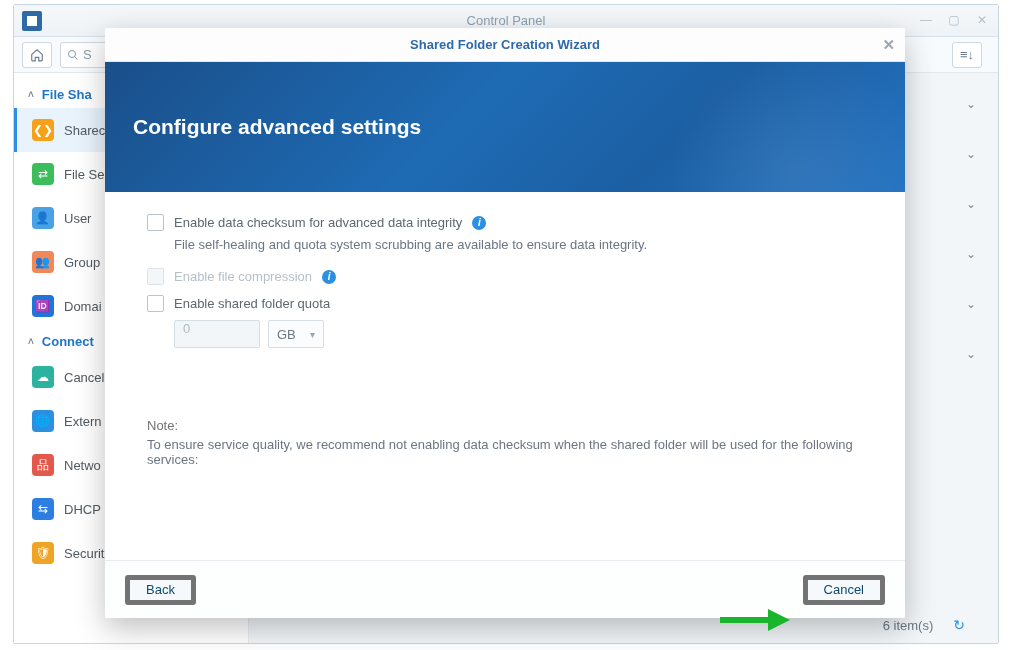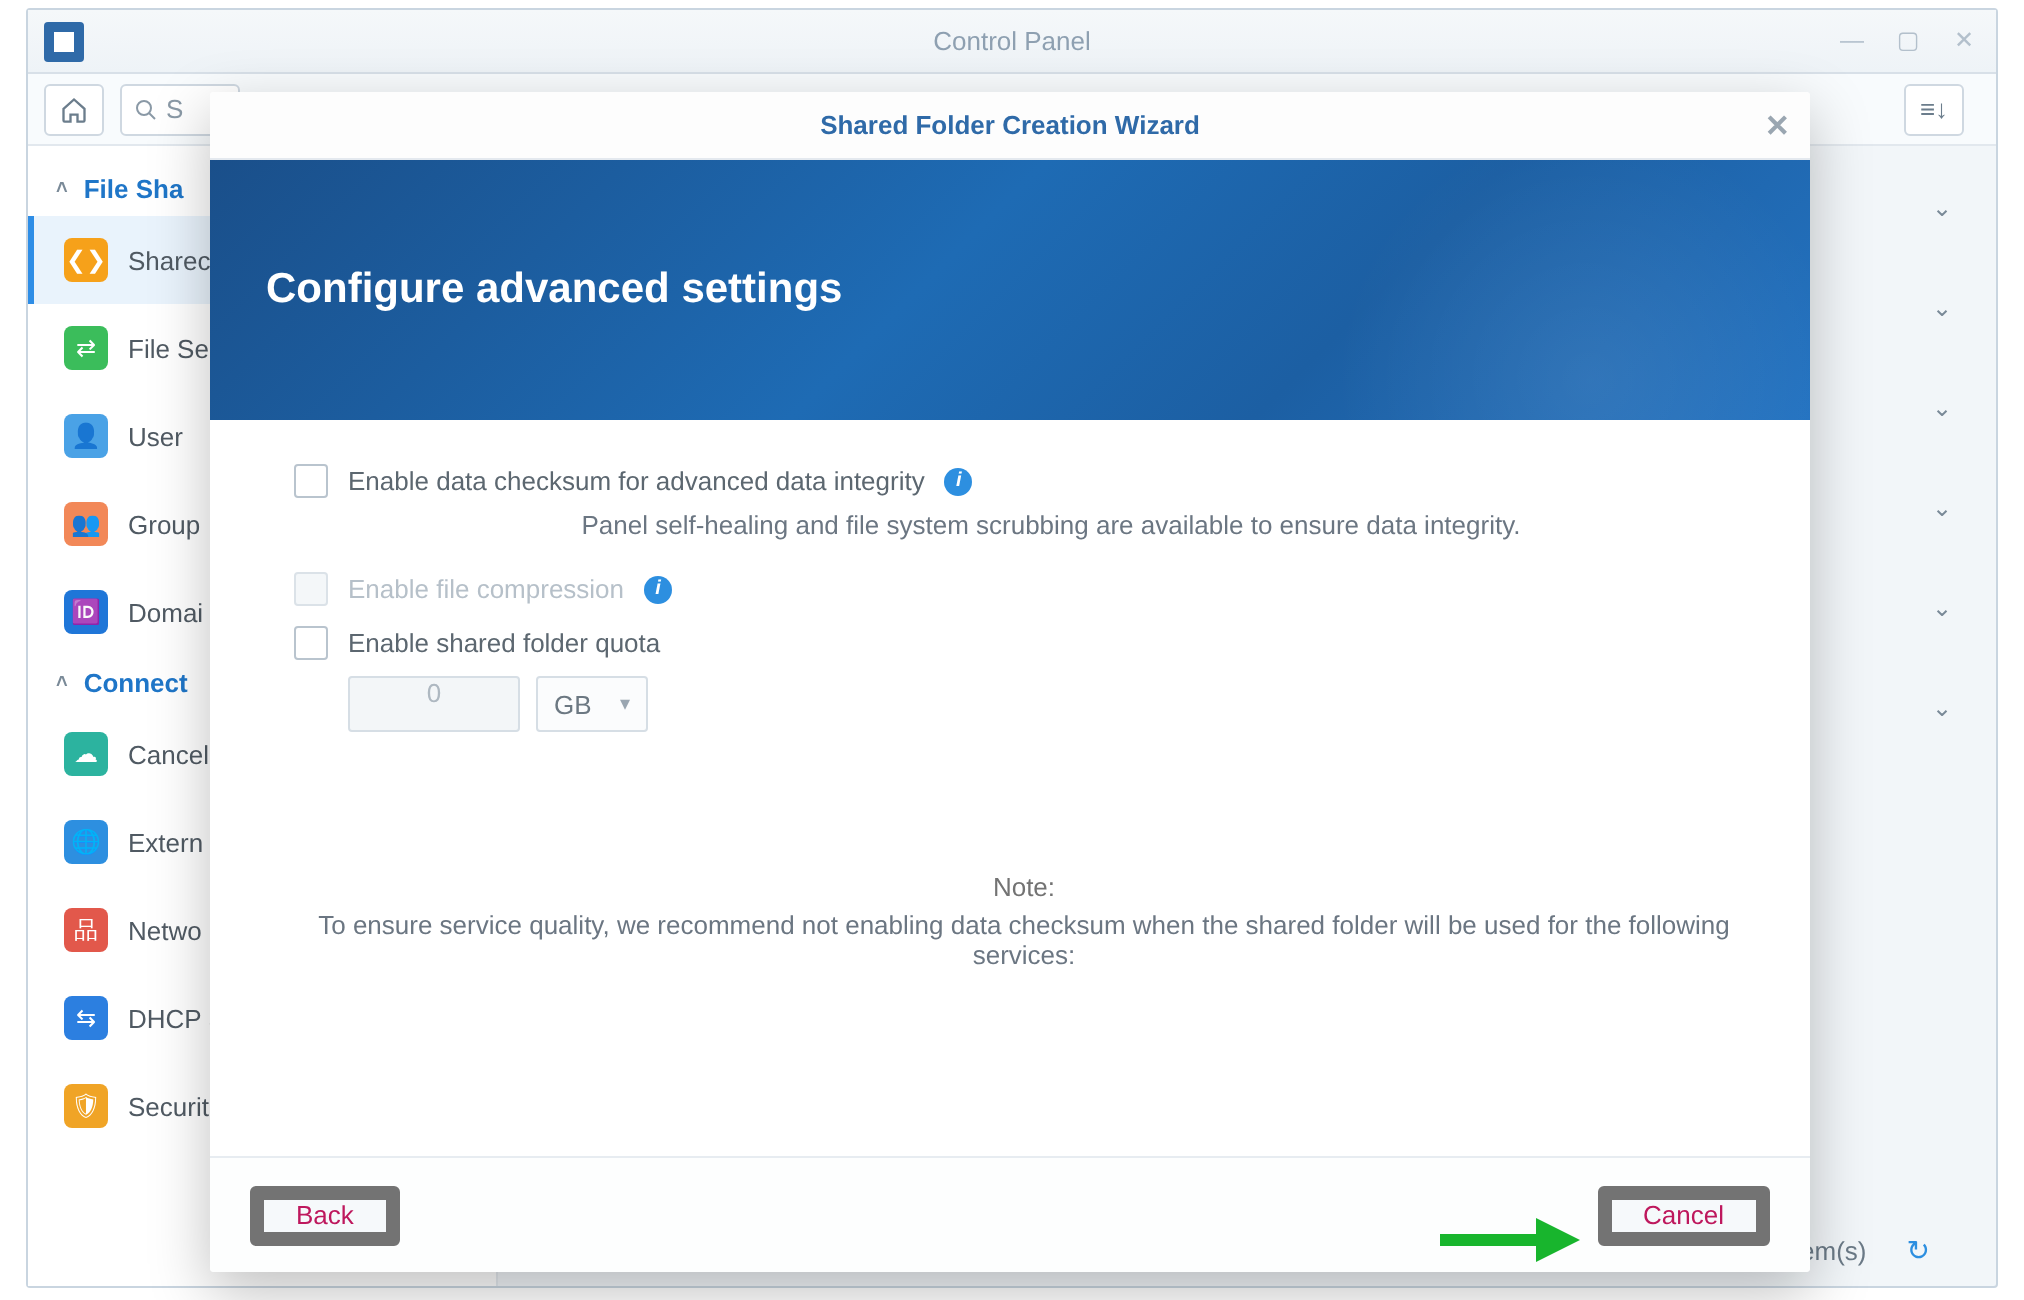--- a/index.html
+++ b/index.html
@@ -41,21 +41,21 @@
 
   .content { flex:1; position:relative; }
   .content-footer { position:absolute; bottom:10px; right:33px; color:#6b7a87; display:flex; align-items:center; gap:20px;}
   .refresh { color:#2d8fe0; font-size:14px; }
 
   
   .ghost-col { position:absolute; right:22px; top:92px; display:flex; flex-direction:column; gap:36px; color:#7a8a98;}
   .ghost-col span { font-size:12px; }
 
   
-  .modal { position:absolute; left:105px; top:46px; width:800px; height:590px; background:#fff; box-shadow: 0 10px 30px rgba(0,0,0,.25); border-radius:2px; display:flex; flex-direction:column; overflow:hidden;text-align:center; }
+  .modal { position:absolute; left:105px; top:28px; width:800px; height:590px; background:#fff; box-shadow: 0 10px 30px rgba(0,0,0,.25); border-radius:2px; display:flex; flex-direction:column; overflow:hidden; }
   .modal-titlebar { height:34px; display:flex; align-items:center; justify-content:center; color:#2f6aa8; font-weight:600; border-bottom:1px solid #e4e9ef; position:relative; background:#fdfdfd;}
   .modal-titlebar .close { position:absolute; right:10px; color:#9aa6b1; font-size:15px; cursor:default;}
   .modal-hero { height:130px; background: linear-gradient(135deg,#1a4f8a 0%, #1e6bb4 45%, #1c5fa3 70%, #2473c1 100%); color:#fff; display:flex; align-items:center; padding:0 28px; font-size:21px; font-weight:600; position:relative; overflow:hidden;}
   .modal-hero::after{content:""; position:absolute; right:-40px; top:-40px; width:300px; height:300px; background: radial-gradient(rgba(255,255,255,.08) 0%, transparent 60%);}
 
   .modal-body { flex:1; padding: 22px 28px 0 28px; color:#5c6770; font-size:13px; overflow:auto;margin-left:14px;}
   .opt-row { display:flex; align-items:center; gap:10px; margin-bottom:6px;}
   .opt-row.disabled { color:#b6c0c9;}
   .chk { width:17px; height:17px; border:1px solid #b9c4ce; border-radius:2px; background:#fff; }
   .opt-row.disabled .chk { border-color:#dbe2e8; background:#f4f7f9;}
@@ -64,21 +64,21 @@
   .quota-row { display:flex; gap:8px; margin: 8px 0 0 27px;}
   .quota-input { width:86px; height:28px; border:1px solid #d6dee5; background:#f3f6f8; color:#aeb8c1; padding:0 8px; border-radius:2px;}
   .quota-unit { width:56px; height:28px; border:1px solid #d6dee5; background:#fbfcfd; color:#6c7882; display:flex; align-items:center; justify-content:space-between; padding:0 8px; border-radius:2px;}
 
   .note-block { margin-top: 70px; color:#6b7682;}
   .note-heading { color:#737373; margin-bottom:4px;}
   .note-block ul { margin: 6px 0 0 22px; padding-left: 14px;}
   .note-block li { margin: 2px 0;}
 
   .modal-footer { height:58px; border-top:1px solid #e7ecf1; display:flex; align-items:center; padding: 0 20px; gap:12px; background:#fdfefe;}
-  .btn { height:30px; min-width:70px; border:7px solid #737373; background:#f6f9fb; color:#be185d; border-radius:3px; padding:0 16px; display:flex; align-items:center; justify-content:center;}
+  .btn { height:30px; min-width:70px; border:5px solid #737373; background:#f6f9fb; color:#0c4a6e; border-radius:3px; padding:0 16px; display:flex; align-items:center; justify-content:center;}
   .btn-primary { background: linear-gradient(#2f8fe6,#1e74cc); border:1px solid #1a66b8; color:#fff; }
   .spacer{flex:1;}
   .next-highlight { border:4px solid #18b52d; border-radius:6px; padding:4px;}
 
   
   .green-arrow { position:absolute; left: 720px; top: 605px; pointer-events:none; }
   .green-arrow svg { overflow: visible; }
 </style>
 </head>
 <body>
@@ -189,21 +189,21 @@
   <div class="modal-hero">
     <span>Configure advanced settings</span>
   </div>
   <div class="modal-body">
 
     <div class="opt-row">
       <span class="chk"></span>
       <span>Enable data checksum for advanced data integrity</span>
       <span class="info-icon">i</span>
     </div>
-    <div class="sub-desc">Panel self-healing and file system scrubbing are available to ensure data integrity.</div>
+    <div class="sub-desc">File self-healing and quota system scrubbing are available to ensure data integrity.</div>
 
     <div class="opt-row disabled">
       <span class="chk"></span>
       <span>Enable file compression</span>
       <span class="info-icon">i</span>
     </div>
 
     <div class="opt-row" style="margin-top:10px">
       <span class="chk"></span>
       <span>Enable shared folder quota</span>

